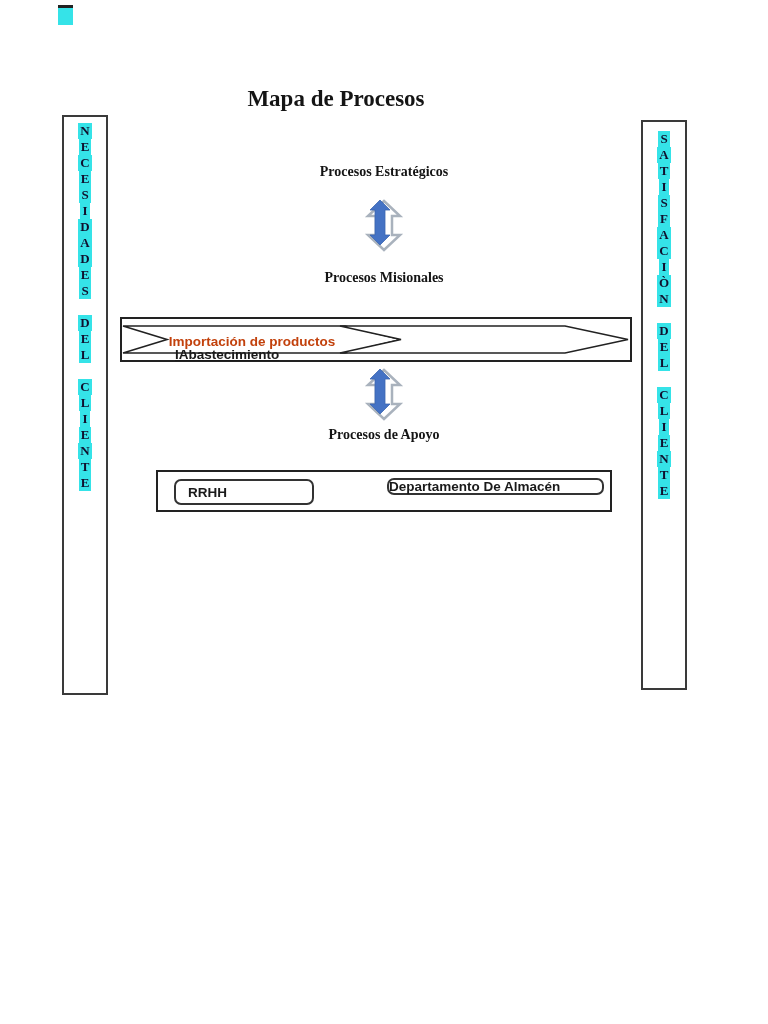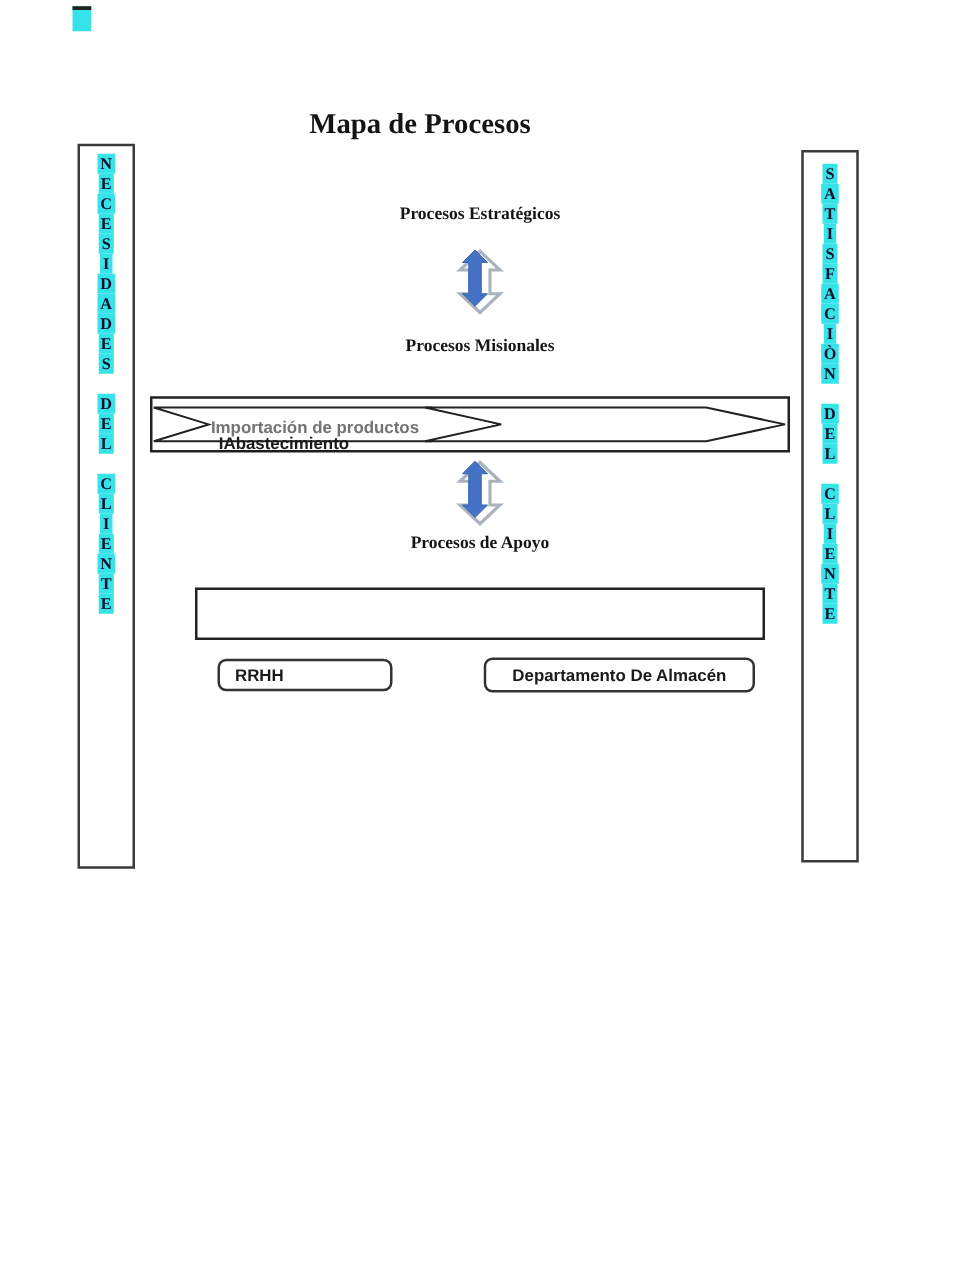--- a/index.html
+++ b/index.html
@@ -49,40 +49,40 @@
   .arrow2{top:365px;}
 
   
   .chevron-box{
     left:120px;top:317px;width:512px;height:45px;box-sizing:border-box;
     border:2px solid #222;background:#fff;
   }
   .chevron-box svg{position:absolute;left:0;top:0;}
   .chv-text{
     position:absolute;top:0;height:45px;display:flex;align-items:center;justify-content:center;
-    font-weight:bold;font-size:13.5px;color:#737373;white-space:nowrap;
+    font-weight:bold;font-size:13.5px;color:#c2410c;white-space:nowrap;
   }
   .chv1-text{left:20px;width:220px;}
   .chv2-text{left:230px;width:260px;}
   .chv-sub{
     position:absolute;left:53px;top:28px;font-weight:bold;font-size:13.5px;color:#1a1a1a;
     text-decoration:underline;white-space:nowrap;background:transparent;
   }
 
   
   .apoyo-box{
     left:156px;top:470px;width:456px;height:42px;box-sizing:border-box;
     border:2px solid #222;background:#fff;
   }
   .apoyo-inner{
     position:absolute;box-sizing:border-box;border:2px solid #333;border-radius:7px;background:#fff;
-    display:flex;align-items:center;font-weight:bold;font-size:13.5px;color:#1a1a1a;margin-top:48px;
+    display:flex;align-items:center;font-weight:bold;font-size:13.5px;color:#1a1a1a;
   }
   .apoyo-rrhh{left:16px;top:7px;width:140px;height:26px;padding-left:12px;}
-  .apoyo-dept{left:229px;top:6px;width:217px;height:28px;justify-content:center;}
+  .apoyo-dept{left:229px;top:6px;width:217px;height:17px;}
 </style>
 </head>
 <body>
 
 <div class="abs stray"></div>
 
 <div class="abs page-title">Mapa de Procesos</div>
 
 <div class="abs vbar vbar-left">
     <span class="vletter">N</span>

